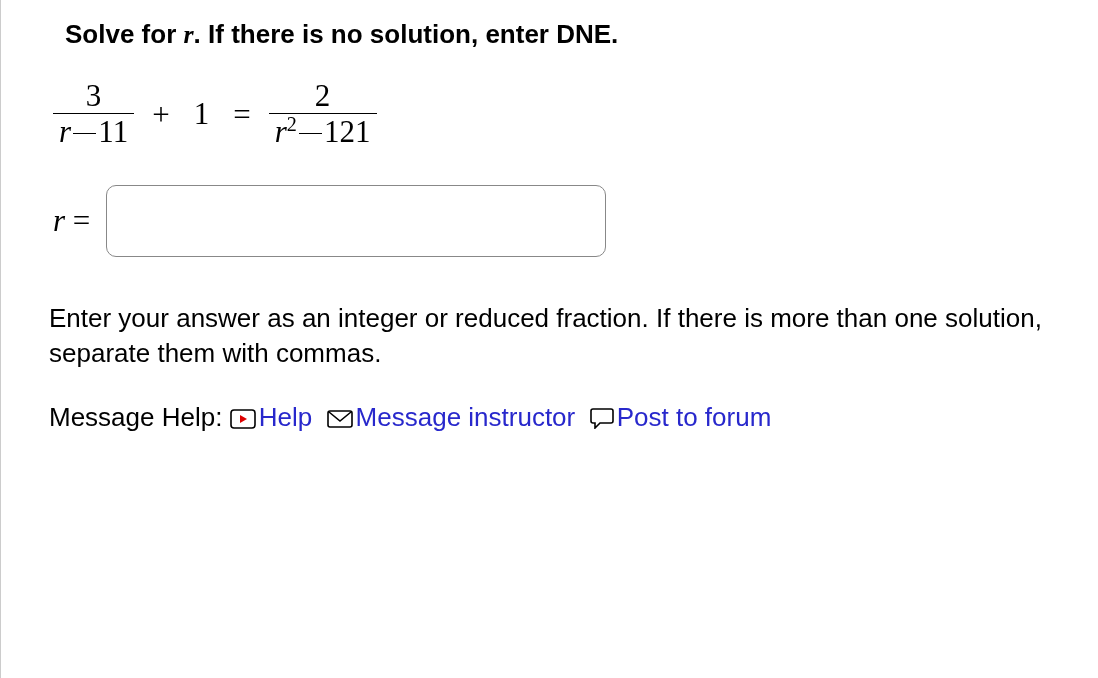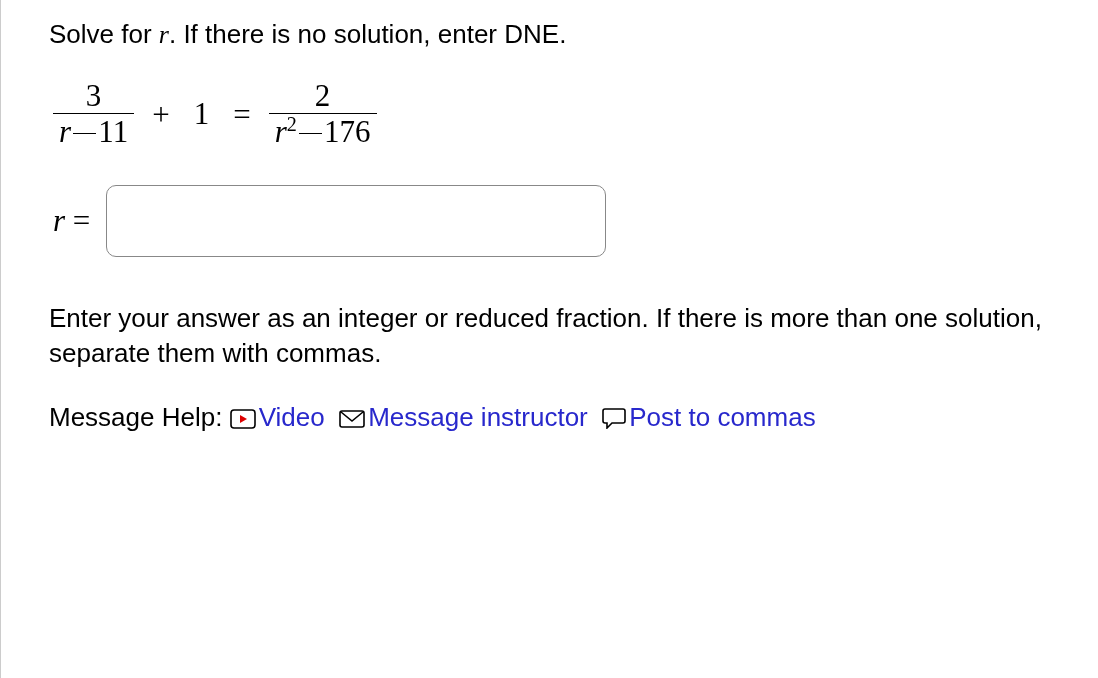--- a/index.html
+++ b/index.html
@@ -14,22 +14,23 @@
   .container {
     width: 1098px;
     height: 678px;
     padding: 18px 48px 0 48px;
     border: 1px solid #ccc;
     border-top: none;
     border-right: none;
     border-bottom: none;
   }
   .prompt {
-    margin: 0 0 28px 0;
+    margin: 0 0 28px 16px;
     line-height: 1.3;
+    font-weight: bold;
   }
   .math-var { font-family: "Times New Roman", Times, serif; font-style: italic; }
   .math-num { font-family: "Times New Roman", Times, serif; }
   .equation {
     display: flex;
     align-items: center;
     gap: 14px;
     font-family: "Times New Roman", Times, serif;
     font-size: 31px;
     margin: 0 0 36px 4px;
@@ -123,21 +124,21 @@
 
     <span class="frac">
       <span class="num math-num">1</span>
     </span>
 
     <span class="op">=</span>
 
     <span class="frac">
       <span class="num math-num">2</span>
       <span class="den">
-        <span class="math-var">r</span><span class="math-num sup">2</span><span class="minus"></span><span class="math-num">176</span>
+        <span class="math-var">r</span><span class="math-num sup">2</span><span class="minus"></span><span class="math-num">121</span>
       </span>
     </span>
   </div>
 
   <div class="answer-row">
     <span>
       <span class="math-var">r</span><span> = </span>
     </span>
     <input type="text" class="answer-input" value="" style="">
   </div>
@@ -145,29 +146,29 @@
   <p class="hint">Enter your answer as an integer or reduced fraction. If there is more than one solution, separate them with commas.</p>
 
   <div class="help-row">
     <span>Message Help:  </span>
 
     <span class="icon">
       <svg width="26" height="20" viewBox="0 0 26 20">
         <rect x="1" y="1" width="24" height="18" rx="3" ry="3" fill="none" stroke="#000" stroke-width="1.6"></rect>
         <path d="M10 6 L10 14 L17 10 Z" fill="#d00"></path>
       </svg>
-    </span><a class="help-link">Video</a>
+    </span><a class="help-link">Help</a>
 
     &nbsp;<span class="icon">
       <svg width="26" height="20" viewBox="0 0 26 20">
         <rect x="1" y="2" width="24" height="16" rx="2" fill="none" stroke="#000" stroke-width="1.6"></rect>
         <path d="M2 3 L13 12 L24 3" fill="none" stroke="#000" stroke-width="1.6"></path>
       </svg>
     </span><a class="help-link">Message instructor</a>
 
     &nbsp;<span class="icon">
       <svg width="24" height="22" viewBox="0 0 24 22">
         <path d="M3 2 h18 a2 2 0 0 1 2 2 v10 a2 2 0 0 1 -2 2 h-11 l-5 5 v-5 h-2 a2 2 0 0 1 -2 -2 v-10 a2 2 0 0 1 2 -2 z" fill="none" stroke="#000" stroke-width="1.6"></path>
       </svg>
-    </span><a class="help-link">Post to commas</a>
+    </span><a class="help-link">Post to forum</a>
   </div>
 
 </div>
 
 </body></html>

